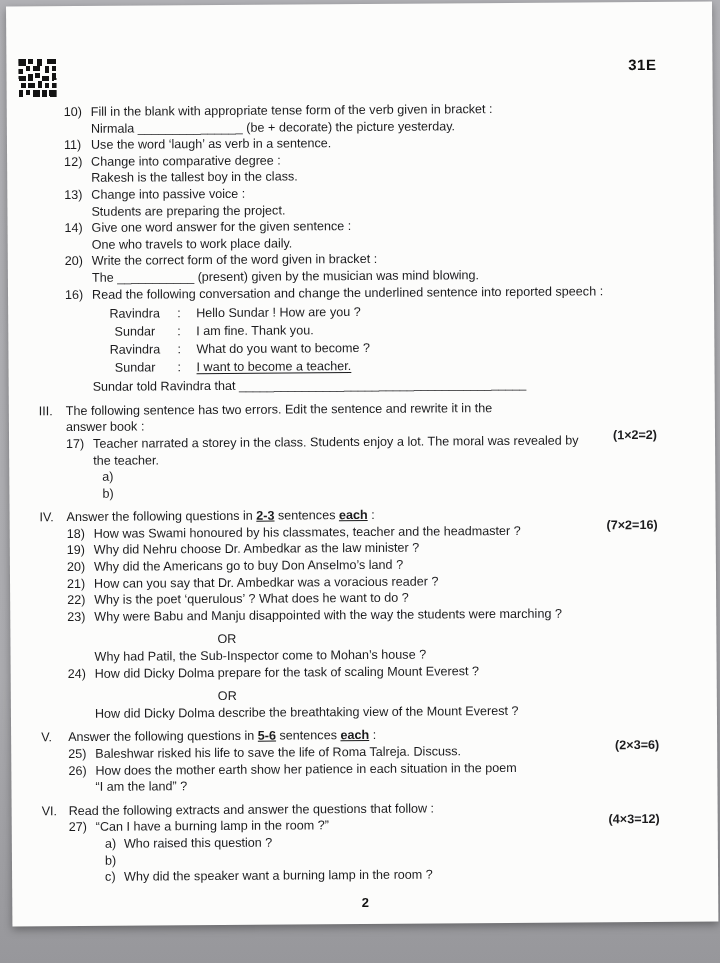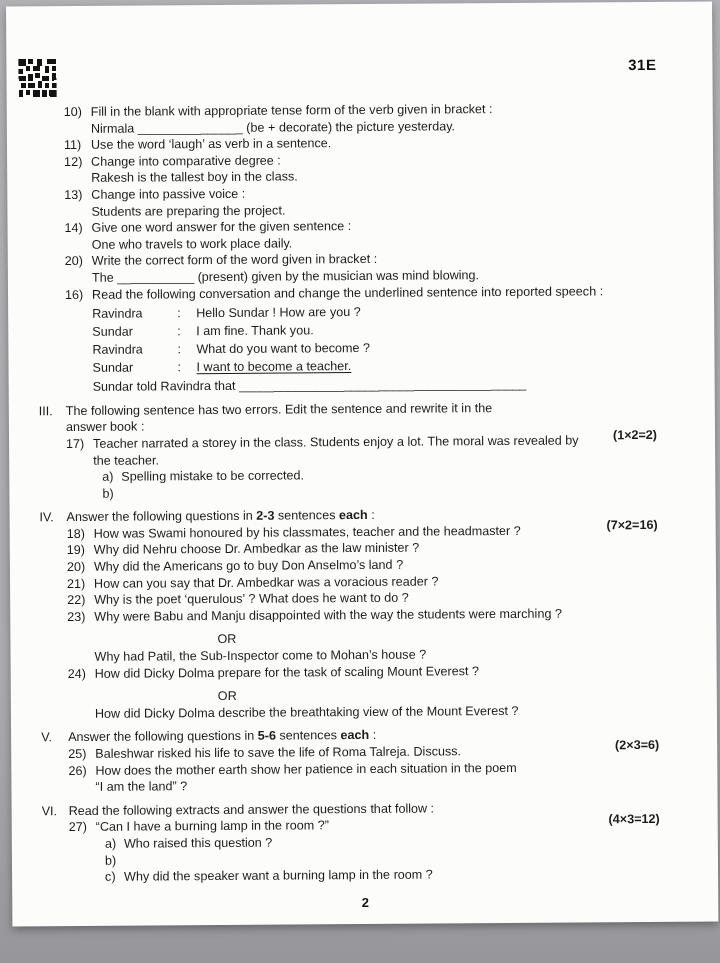--- a/index.html
+++ b/index.html
@@ -29,27 +29,27 @@
   .qtext{ flex:1; padding-right:40px; }
   .qsub{ padding-left:84px; padding-right:40px; }
   .sec { padding-left:30px; display:flex; position:relative; }
   .secnum{ width:27px; flex:none; }
   .sectext{ flex:1; padding-right:78px; }
   .marks{ position:absolute; right:58px; top:12px; font-weight:700; }
   .subitem{ padding-left:93px; display:flex; }
   .letter{ width:19px; flex:none; }
   .dlgwrap{ margin-top:2px; }
   .dlg { padding-left:84px; display:flex; line-height:18px; }
-  .dspeaker{ width:85px; flex:none; }
+  .dspeaker{ width:85px; flex:none;text-align:center; }
   .dcolon{ width:19px; flex:none; }
   .u { text-decoration:underline; text-underline-offset:2px; }
   .or { padding-left:207px; }
   .g7 { margin-top:7px; }
   .g2 { margin-top:2px; }
-  b { font-weight:700; }
+  b { font-weight:700;text-decoration:underline; }
   .pagenum{
     position:absolute; bottom:14px; left:0; right:0;
     text-align:center; font-weight:700; font-size:13px; color:#111;
   }
 </style>
 </head>
 <body>
 
 <div class="page">
 
@@ -135,21 +135,20 @@
       <span class="marks">(1×2=2)</span>
     </div>
 
     <div class="q">
       <span class="qnum">17)</span>
       <span class="qtext">Teacher narrated a storey in the class. Students enjoy a lot. The moral was revealed by</span>
     </div>
     <div class="qsub">the teacher.</div>
     <div class="subitem">
       <span class="letter">a)</span>
-      <span>Spelling mistake to be corrected.</span>
     </div>
     <div class="subitem">
       <span class="letter">b)</span>
     </div>
 
     <div class="sec g7">
       <span class="secnum">IV.</span>
       <span class="sectext"><span>Answer the following questions in </span><b>2-3</b><span> sentences </span><b>each</b><span> :</span></span>
       <span class="marks">(7×2=16)</span>
     </div>

